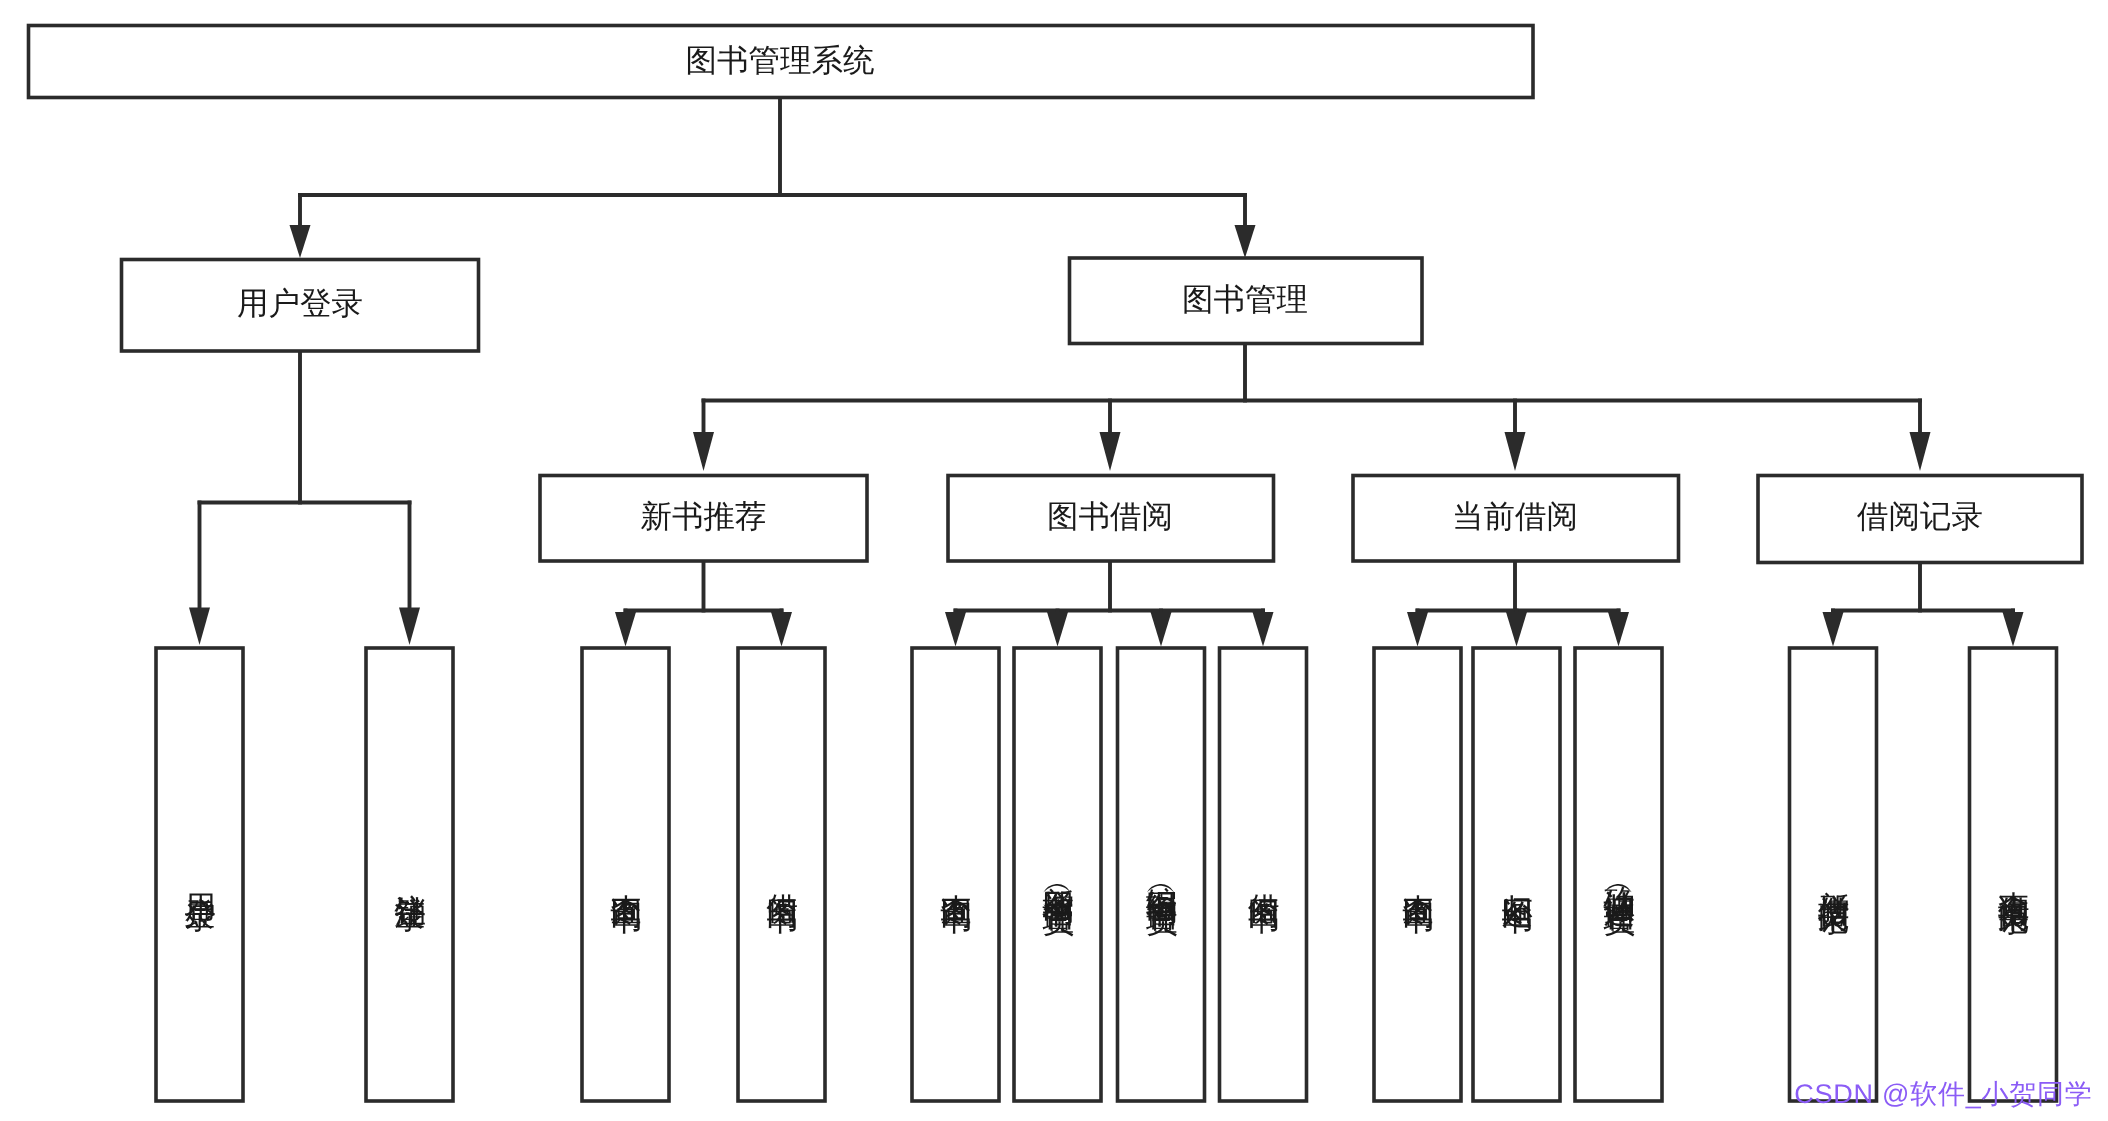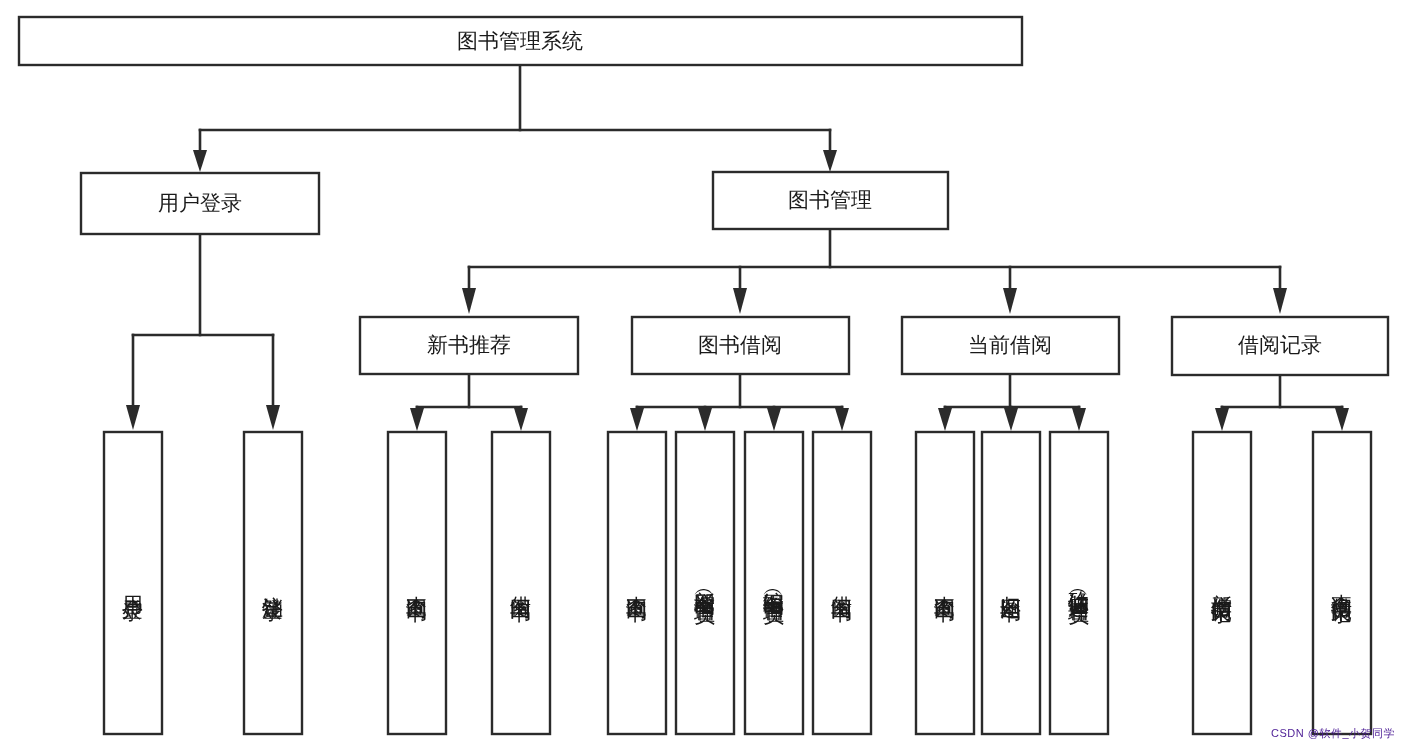--- a/index.html
+++ b/index.html
@@ -58,22 +58,22 @@
     height: 100%;
     display: flex;
     align-items: center;
     justify-content: center;
   }
   .watermark {
     position: absolute;
     right: 10px;
     bottom: 6px;
     font-family: "Liberation Sans", "DejaVu Sans", sans-serif;
-    font-size: 11px;
-    color: #4c1d95;
+    font-size: 18px;
+    color: #8b5cf6;
     letter-spacing: 0.5px;
     pointer-events: none;
     user-select: none;
   }
 </style>
 </head>
 <body>
 
 <svg id="diagram" viewBox="0 0 1405 747">
 

